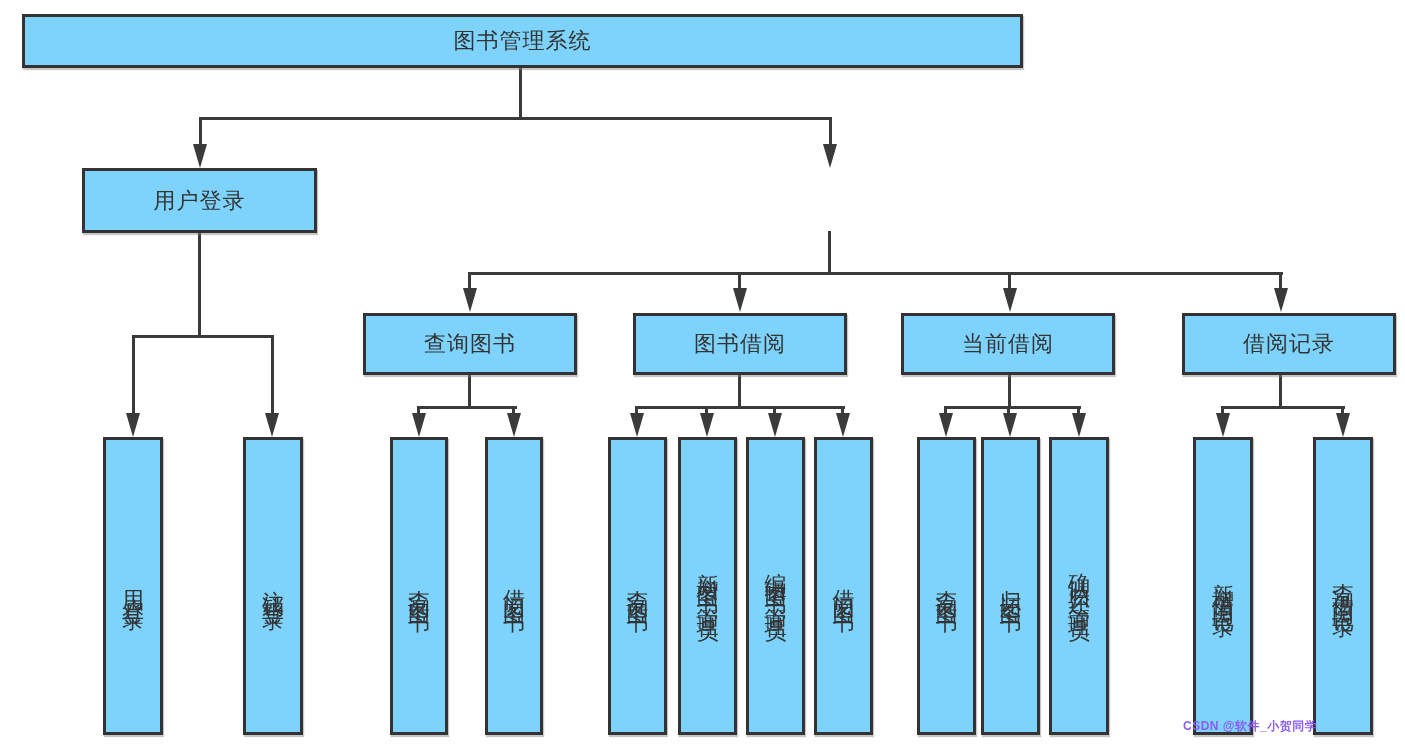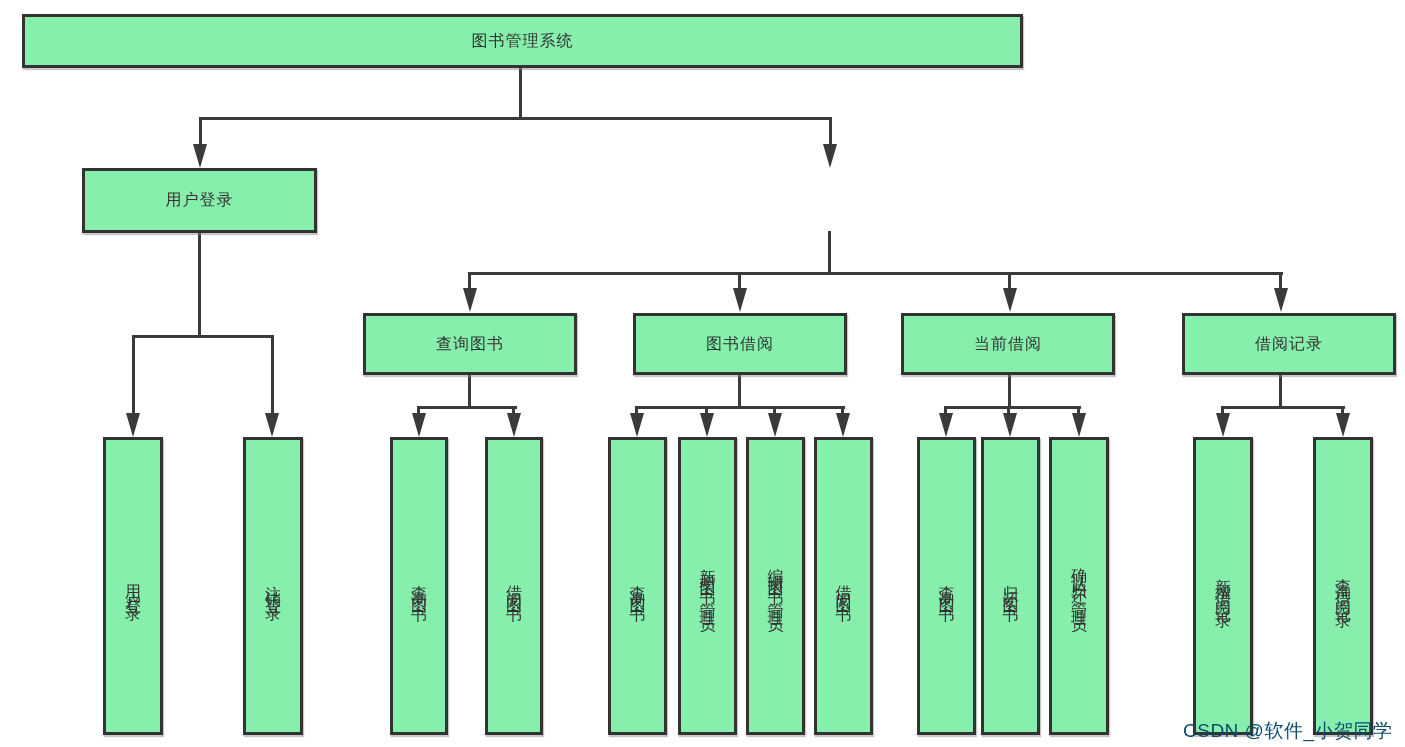--- a/index.html
+++ b/index.html
@@ -6,27 +6,27 @@
   #canvas{
     position:relative;
     width:1405px;height:747px;
     background:#ffffff;
     font-family:"Liberation Sans","DejaVu Sans",sans-serif;
     overflow:hidden;
   }
   .box{
     position:absolute;
     box-sizing:border-box;
-    background:#86efac;
+    background:#7dd3fc;
     border:3px solid #333333;
     color:#333333;
     display:flex;
     align-items:center;
     justify-content:center;
-    font-size:16px;
+    font-size:22px;
     box-shadow:1px 2px 1px rgba(130,130,130,0.45);
     z-index:2;
   }
   .h{letter-spacing:1px;}
   .v{
     writing-mode:vertical-rl;
     text-orientation:mixed;
     letter-spacing:7px;
     line-height:1;
   }
@@ -35,25 +35,26 @@
   .ah{
     position:absolute;width:0;height:0;
     border-left:7px solid transparent;
     border-right:7px solid transparent;
     border-top:24px solid #3a3a3a;
     z-index:1;
   }
   .watermark{
     position:absolute;
     left:1183px;top:718px;
-    font-size:19px;
-    color:#0c4a6e;
+    font-size:12px;
+    color:#8b5cf6;
     letter-spacing:0.5px;
     white-space:nowrap;
     z-index:6;
+    font-weight:bold;
   }
 </style>
 </head>
 <body>
 
 <div id="canvas">
 
   <div class="box h" style="left:22px;top:14px;width:1001px;height:54px">图书管理系统</div>
 
   <div class="vl" style="left:519px;top:66px;height:52px"></div>

